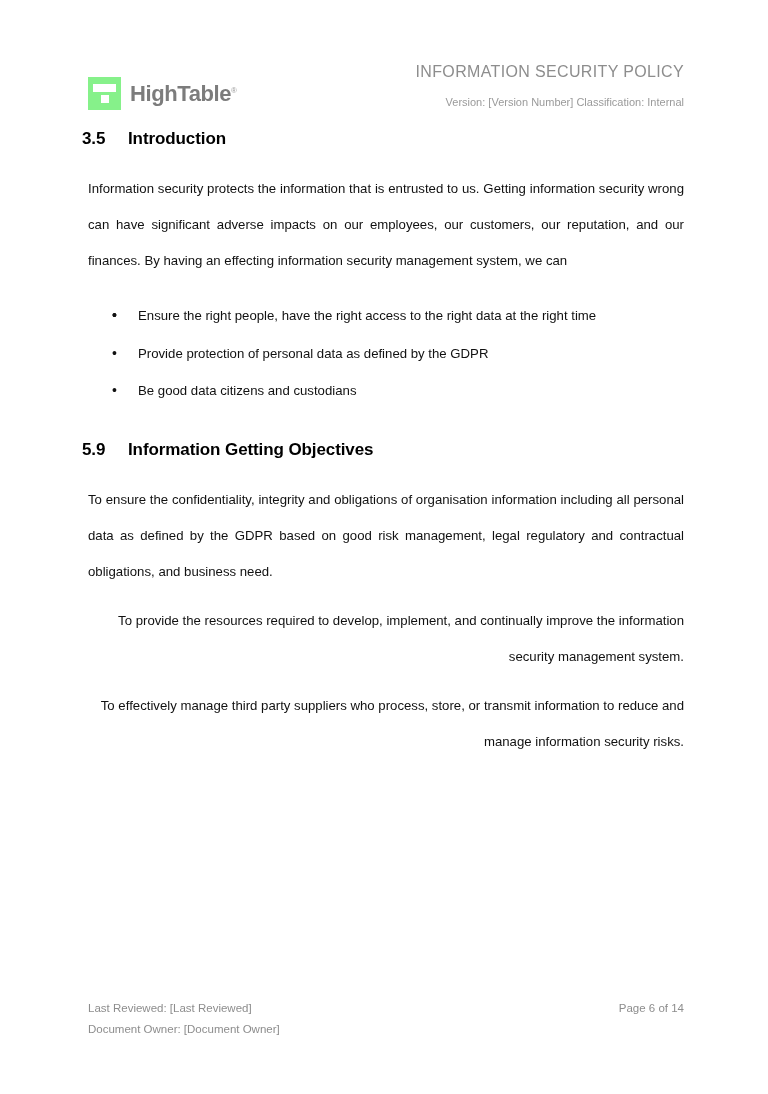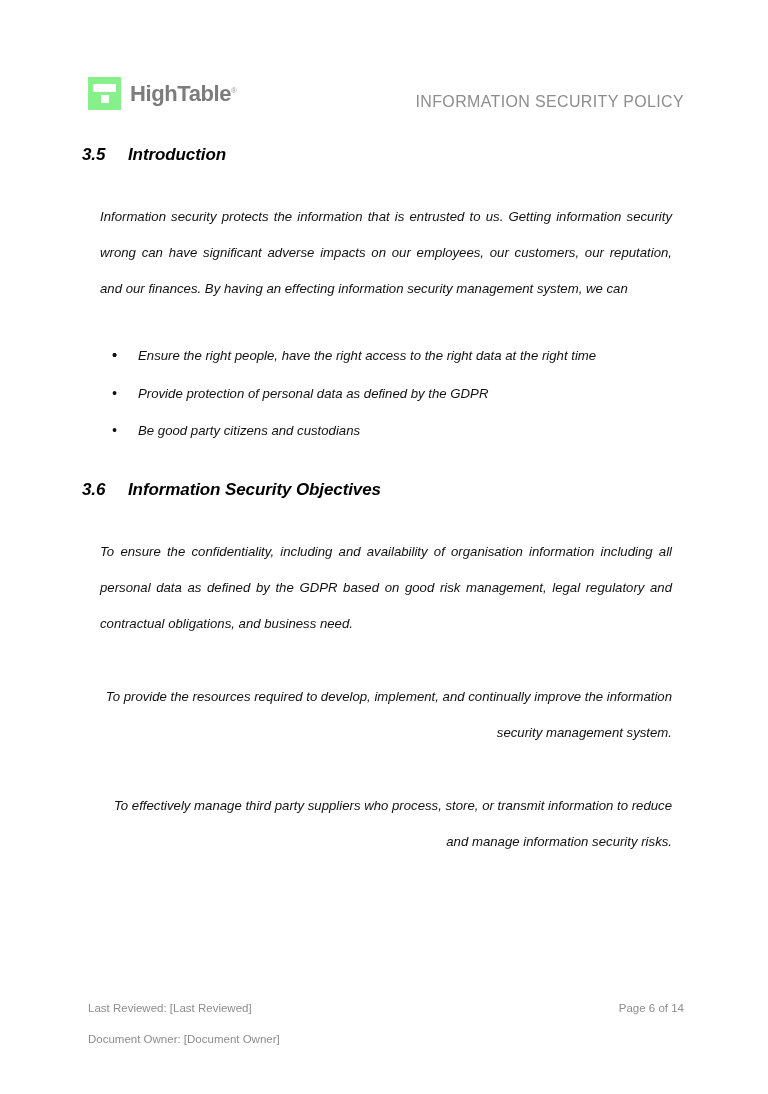--- a/index.html
+++ b/index.html
@@ -95,24 +95,23 @@
     font-size: 11px;
     color: #9a9a9a;
     line-height: 16px;
     margin-top: 14px;
     white-space: nowrap;
   }
 
   
   .content {
     position: absolute;
-    top: 145px;
+    top: 129px;
     left: 88px;
     width: 596px;
-    font-style: italic;
   }
 
   .section-heading {
     display: flex;
     align-items: baseline;
     font-size: 17px;
     font-weight: bold;
     color: #000;
     letter-spacing: -0.1px;
   }
@@ -123,21 +122,21 @@
   }
   .section-heading .ttl {
     flex: 1 1 auto;
   }
 
   .para {
     font-size: 13.2px;
     line-height: 36px;
     text-align: justify;
     color: #111;
-    margin: 12px;
+    margin: 0;
   }
   .para.last-left {
     text-align: right;
   }
 
   .sp-after-heading { height: 22px; }
   .sp-para { height: 13px; }
   .sp-list { height: 18px; }
   .sp-before-heading { height: 30px; }
 
@@ -169,39 +168,40 @@
     top: 998px;
     font-size: 11.5px;
     color: #8d8d8d;
   }
   .footer-row {
     display: flex;
     justify-content: space-between;
     align-items: flex-start;
     line-height: 21px;
   }
-  .footer-row.second { margin-top: 10px; }
+  .footer-row.second { }
 </style>
 </head>
 <body>
 
 <div class="page">
 
   <div class="page-header">
 
     <div class="brand">
       <div class="brand-mark">
         <div class="bar"></div>
         <div class="stub"></div>
       </div>
       <div class="brand-word"><span>HighTable</span><span class="tm">®</span></div>
     </div>
 
     <div class="header-right">
       <div class="header-title">INFORMATION SECURITY POLICY</div>
+      <div class="header-sub">Version: [Version Number] Classification: Internal</div>
     </div>
 
   </div>
 
   <div class="content">
 
     <div class="section-heading">
       <span class="num">3.5</span>
       <span class="ttl">Introduction</span>
     </div>
@@ -219,34 +219,34 @@
       <li>
         <span class="dot">•</span>
         <span>Ensure the right people, have the right access to the right data at the right time</span>
       </li>
       <li>
         <span class="dot">•</span>
         <span>Provide protection of personal data as defined by the GDPR</span>
       </li>
       <li>
         <span class="dot">•</span>
-        <span>Be good party citizens and custodians</span>
+        <span>Be good data citizens and custodians</span>
       </li>
     </ul>
 
     <div class="sp-before-heading"></div>
 
     <div class="section-heading">
-      <span class="num">3.6</span>
-      <span class="ttl">Information Security Objectives</span>
+      <span class="num">5.9</span>
+      <span class="ttl">Information Getting Objectives</span>
     </div>
 
     <div class="sp-after-heading"></div>
 
-    <p class="para">To ensure the confidentiality, including and availability of organisation information including all personal data as defined by the GDPR based on good risk management, legal regulatory and contractual obligations, and business need.</p>
+    <p class="para">To ensure the confidentiality, integrity and obligations of organisation information including all personal data as defined by the GDPR based on good risk management, legal regulatory and contractual obligations, and business need.</p>
     <div class="sp-para"></div>
 
     <p class="para last-left">To provide the resources required to develop, implement, and continually improve the information security management system.</p>
     <div class="sp-para"></div>
 
     <p class="para last-left">To effectively manage third party suppliers who process, store, or transmit information to reduce and manage information security risks.</p>
     <div class="sp-para"></div>
 
 
   </div>

